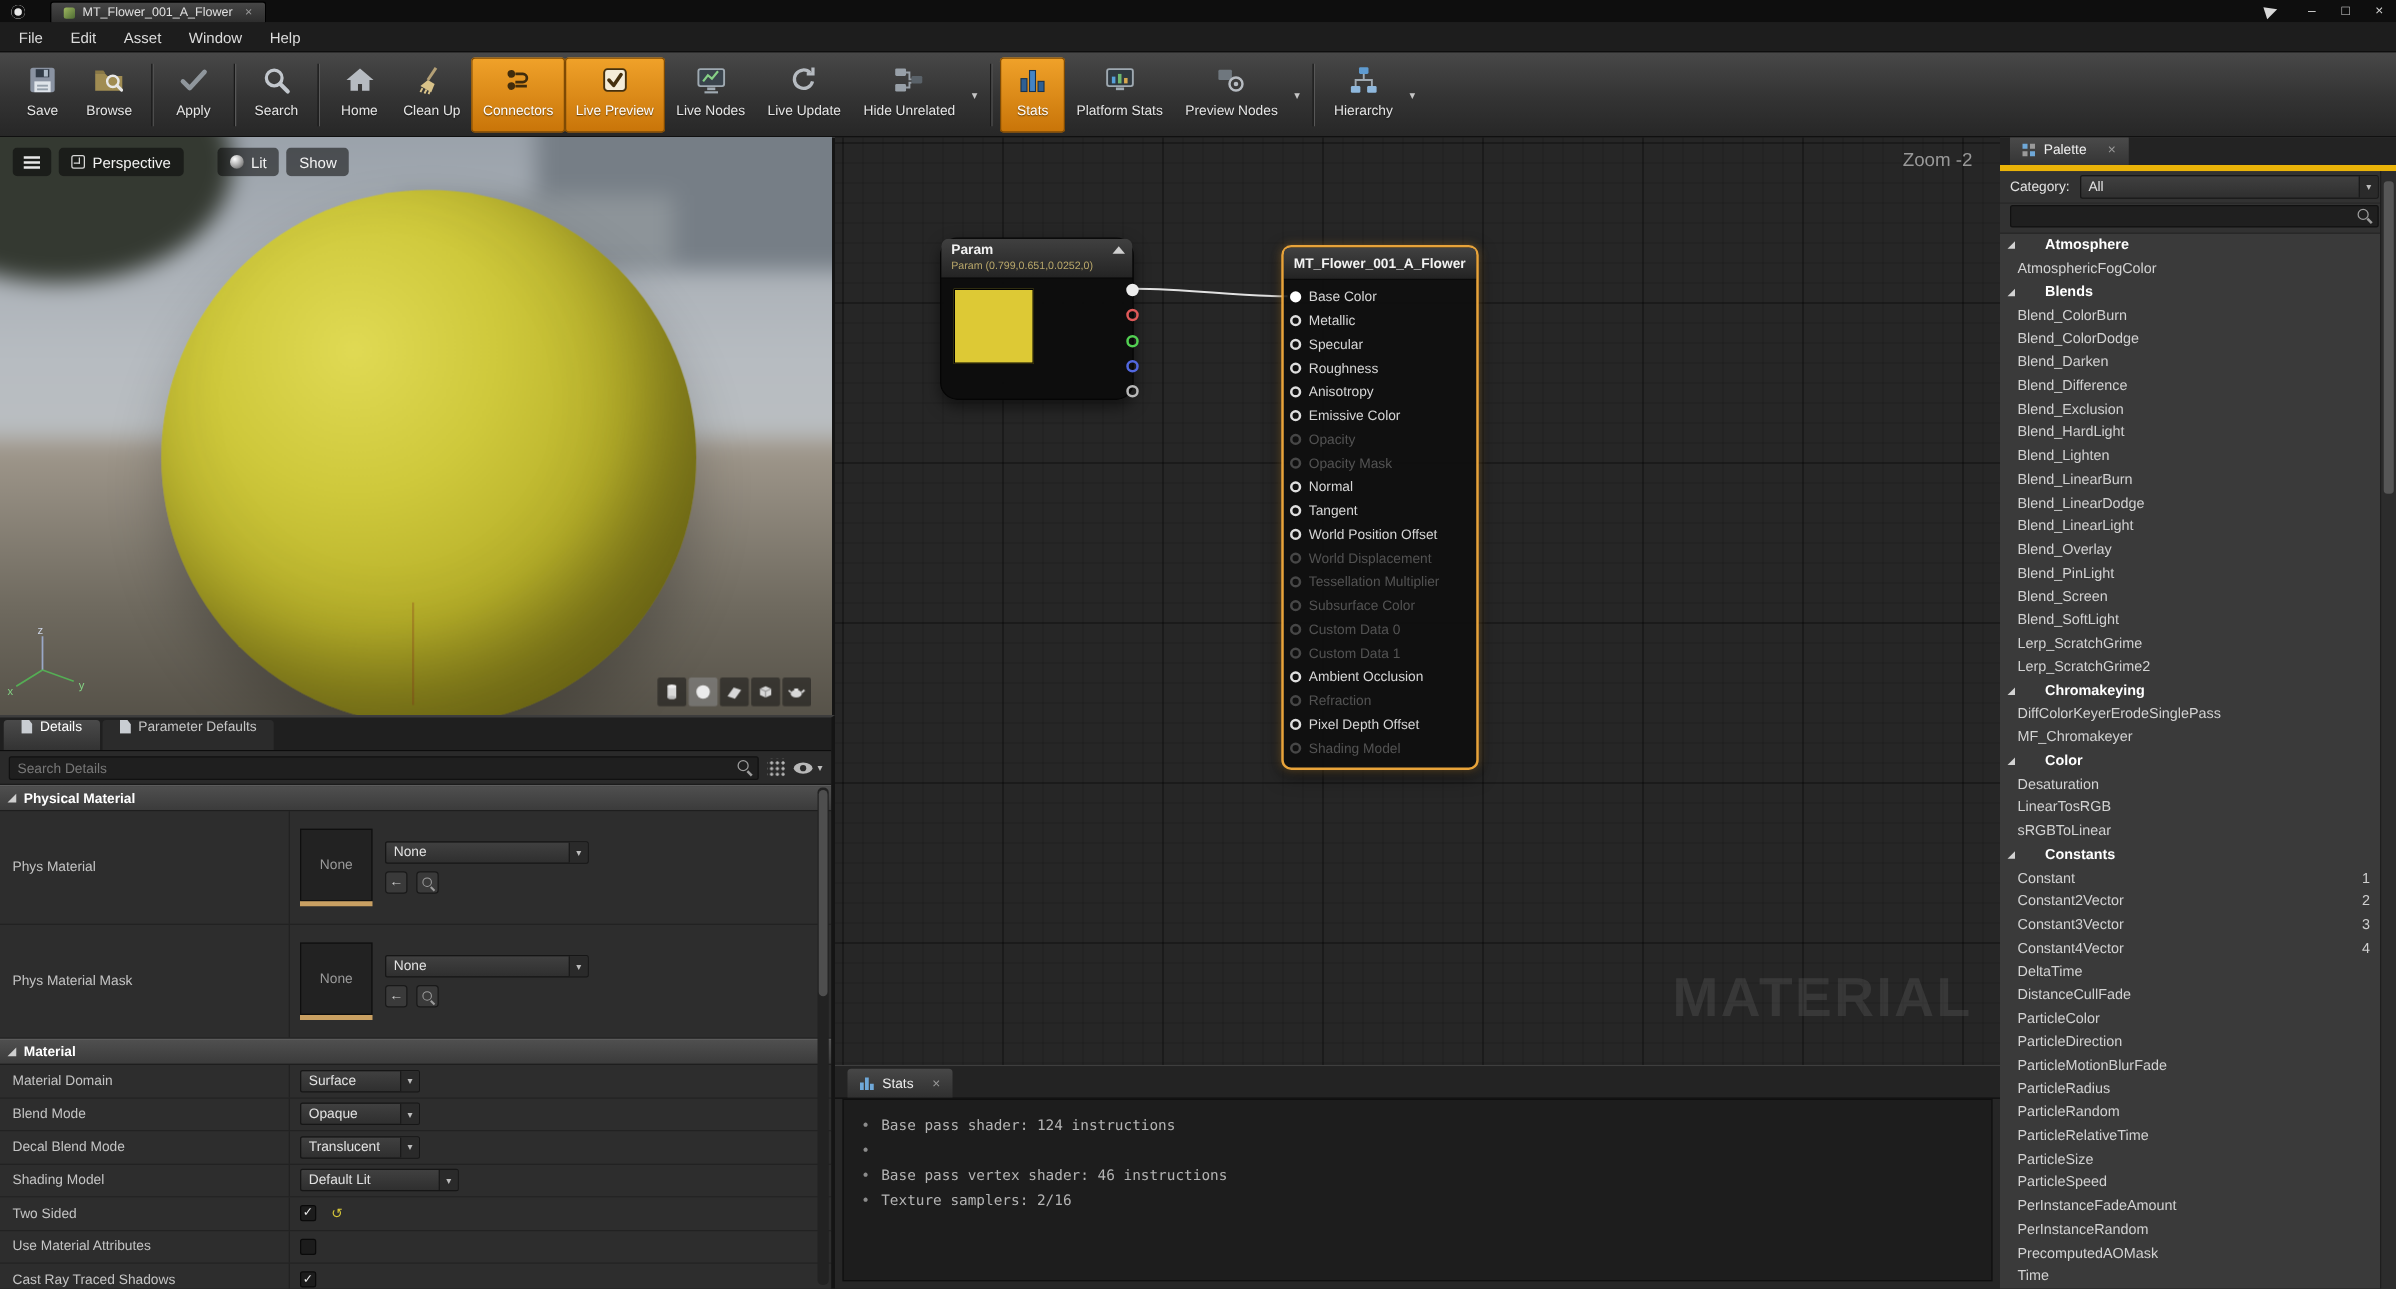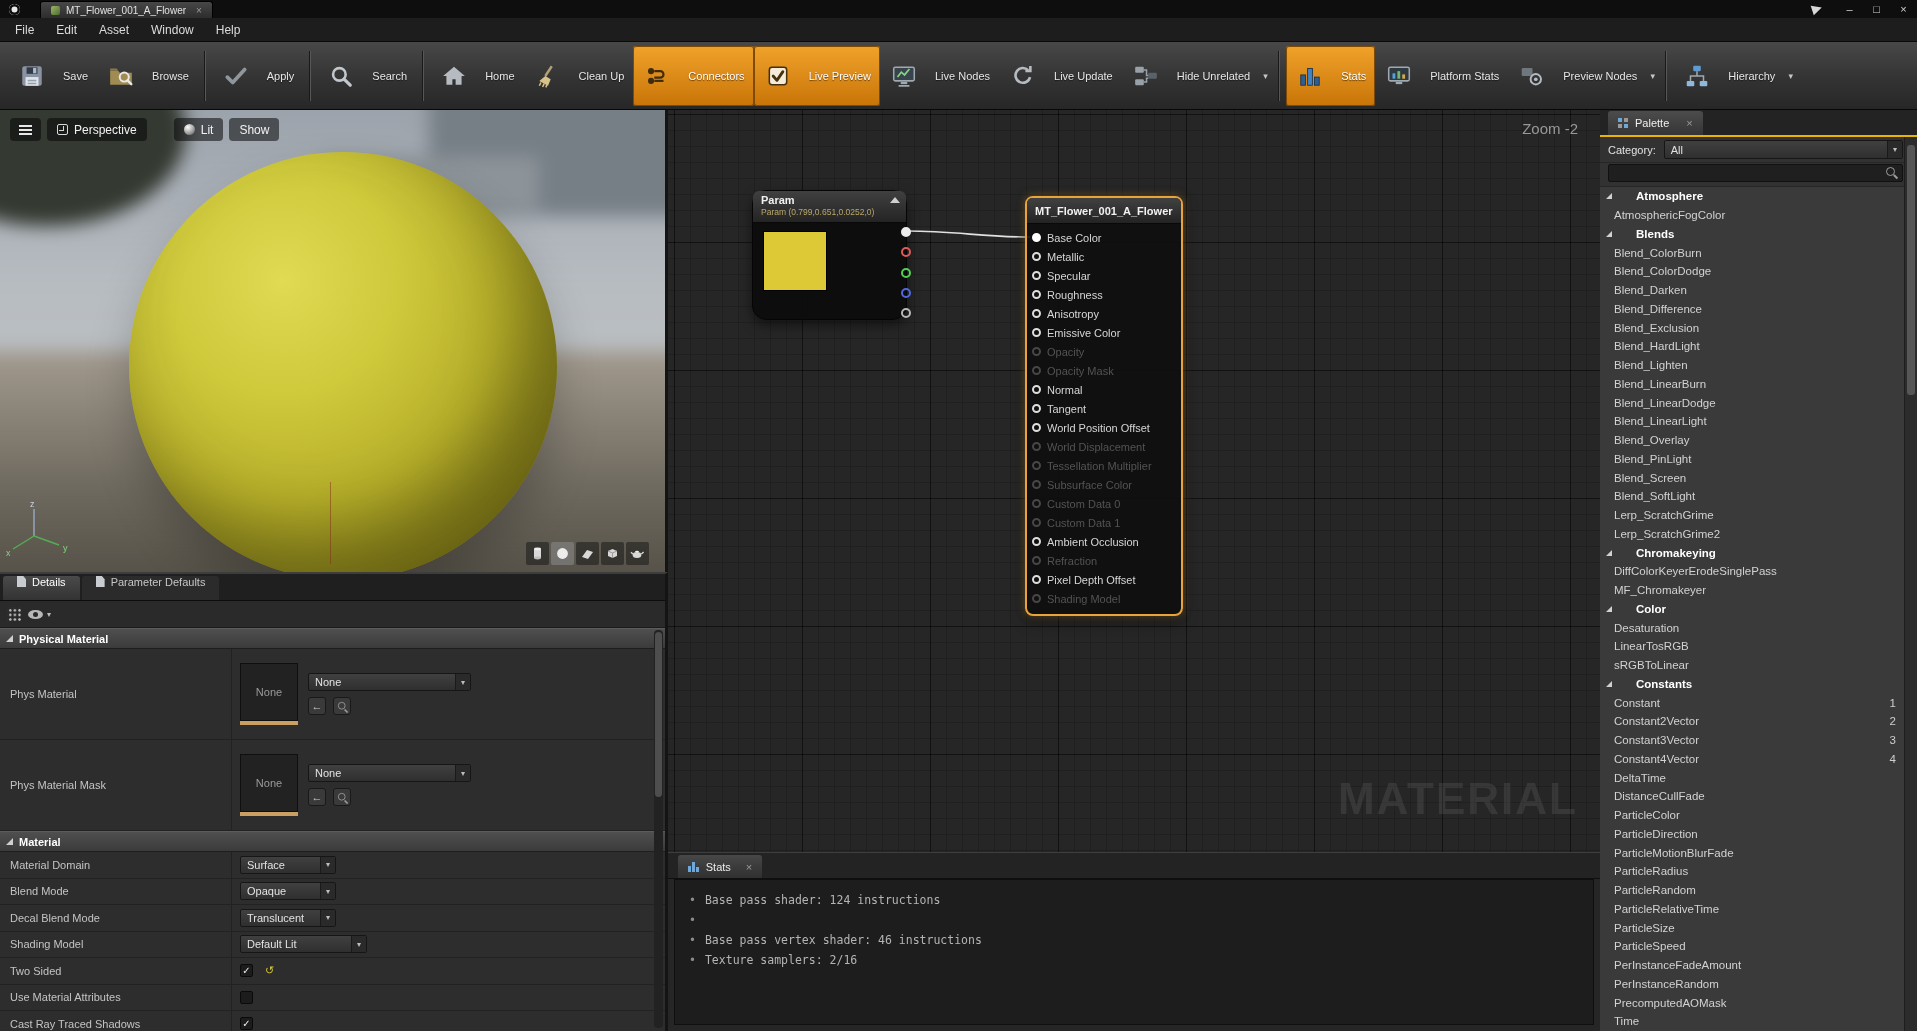--- a/index.html
+++ b/index.html
@@ -17,21 +17,21 @@
   .feedback{width:0;height:0;border-left:10px solid #d8d8d8;border-top:5px solid transparent;border-bottom:5px solid transparent;margin:auto 14px auto 0;transform:rotate(-18deg);}
   .winbtns{display:flex;align-items:stretch;}
   .winbtn{width:27px;display:flex;align-items:center;justify-content:center;color:#d4d4d4;font-size:11px;}
 
   
   #menubar{position:absolute;top:18px;left:0;width:100%;height:24px;background:#1d1d1d;display:flex;align-items:center;padding-left:4px;border-bottom:1px solid #0a0a0a;}
   .menu-item{padding:0 11px;font-size:12px;color:#dcdcdc;height:100%;display:flex;align-items:center;}
 
   
   #toolbar{position:absolute;top:42px;left:0;width:100%;height:68px;background:linear-gradient(#484848,#333333 55%,#272727);display:flex;align-items:center;padding:0 8px;border-bottom:1px solid #080808;}
-  .tb-btn{display:flex;align-items:center;gap:16px;min-width:52px;padding:3px 9px;height:60px;border-radius:3px;}
+  .tb-btn{display:flex;flex-direction:column;align-items:center;gap:4px;min-width:52px;padding:3px 9px;height:60px;border-radius:3px;}
   .tb-btn.active{background:linear-gradient(#f0a22a,#c87408);box-shadow:inset 0 0 0 1px #7e4a04;}
   .tb-ic{width:30px;height:30px;display:flex;align-items:center;justify-content:center;}
   .tb-ic svg{width:26px;height:26px;}
   .tb-label{font-size:11px;color:#e6e6e6;text-shadow:0 1px 1px rgba(0,0,0,.55);white-space:nowrap;}
   .tb-btn.active .tb-label{color:#fff;}
   .tb-sep{width:0;height:50px;border-left:1px solid #191919;border-right:1px solid #575757;margin:0 6px;}
   .tb-caret{width:13px;height:58px;display:flex;align-items:center;justify-content:center;color:#c6c6c6;font-size:9px;}
 
   
   #viewport{position:absolute;left:0;top:110px;width:668px;height:462px;overflow:hidden;background:#83878d;border-right:3px solid #141414;}
@@ -139,21 +139,21 @@
   .stats-tab{height:23px;display:flex;align-items:center;gap:7px;padding:0 10px;background:linear-gradient(#474747,#303030);border-radius:3px 3px 0 0;font-size:11px;color:#ececec;}
   .stats-ic{display:flex;align-items:flex-end;gap:1.5px;height:10px;}
   .stats-ic i{width:2.6px;background:#6fa8d8;display:block;}
   .stats-close{color:#9a9a9a;font-size:11px;margin-left:8px;}
   .stats-body{position:absolute;left:6px;right:6px;top:26px;bottom:6px;background:#1d1d1d;border:1px solid #0f0f0f;padding:10px 14px;overflow:hidden;}
   .stat-line{display:flex;gap:9px;font-family:"DejaVu Sans Mono",monospace;font-size:11.5px;color:#b4b4b4;line-height:20px;}
   .stat-bullet{color:#8c8c8c;}
 
   
   #palette{position:absolute;left:1600px;top:110px;width:317px;height:921px;background:#3a3a3a;overflow:hidden;}
-  .pal-tabs{height:27px;background:#232323;display:flex;align-items:flex-end;padding-left:8px;border-bottom:2px solid #eab308;}
+  .pal-tabs{height:27px;background:#232323;display:flex;align-items:flex-end;padding-left:8px;border-bottom:5px solid #eab308;}
   .pal-tab{height:24px;display:flex;align-items:center;gap:7px;padding:0 10px;background:linear-gradient(#4c4c4c,#353535);border-radius:3px 3px 0 0;font-size:11px;color:#f0f0f0;}
   .pal-tab-ic{width:10px;height:10px;flex:none;background-image:linear-gradient(#6fa8d8,#6fa8d8),linear-gradient(#9a9a9a,#9a9a9a),linear-gradient(#9a9a9a,#9a9a9a),linear-gradient(#6fa8d8,#6fa8d8);background-size:4px 4px;background-position:0 0,6px 0,0 6px,6px 6px;background-repeat:no-repeat;}
   .pal-close{color:#9a9a9a;margin-left:10px;font-size:11px;}
   .pal-cat{height:26px;display:flex;align-items:center;padding:0 14px 0 8px;gap:8px;background:#323232;border-bottom:1px solid #262626;}
   .pal-cat-label{font-size:11px;color:#e2e2e2;white-space:nowrap;}
   .pal-cat .dd{flex:1;height:19px;}
   .pal-search{height:24px;display:flex;align-items:center;padding:0 14px 5px 8px;background:#323232;border-bottom:1px solid #262626;}
   .pal-search .search-box{height:18px;}
   .pal-list{position:absolute;top:77px;bottom:0;left:0;right:13px;overflow:hidden;}
   .pal-row{height:18.75px;display:flex;align-items:center;padding-left:6px;gap:24px;}
@@ -435,20 +435,24 @@
       <div class="det-tab active">
         <span class="tab-doc-ic"></span>
         <span>Details</span>
       </div>
       <div class="det-tab">
         <span class="tab-doc-ic"></span>
         <span>Parameter Defaults</span>
       </div>
     </div>
     <div class="det-toolbar">
+      <div class="search-box">
+        <input type="text" placeholder="Search Details" style="">
+        <span class="mag"></span>
+      </div>
       <span class="grid-ic"></span>
       <span class="eye-wrap">
         <span class="eye-ic"></span>
         <span class="small-caret">▾</span>
       </span>
     </div>
     <div class="sect">
       <span class="tri"></span>
       <span>Physical Material</span>
     </div>

